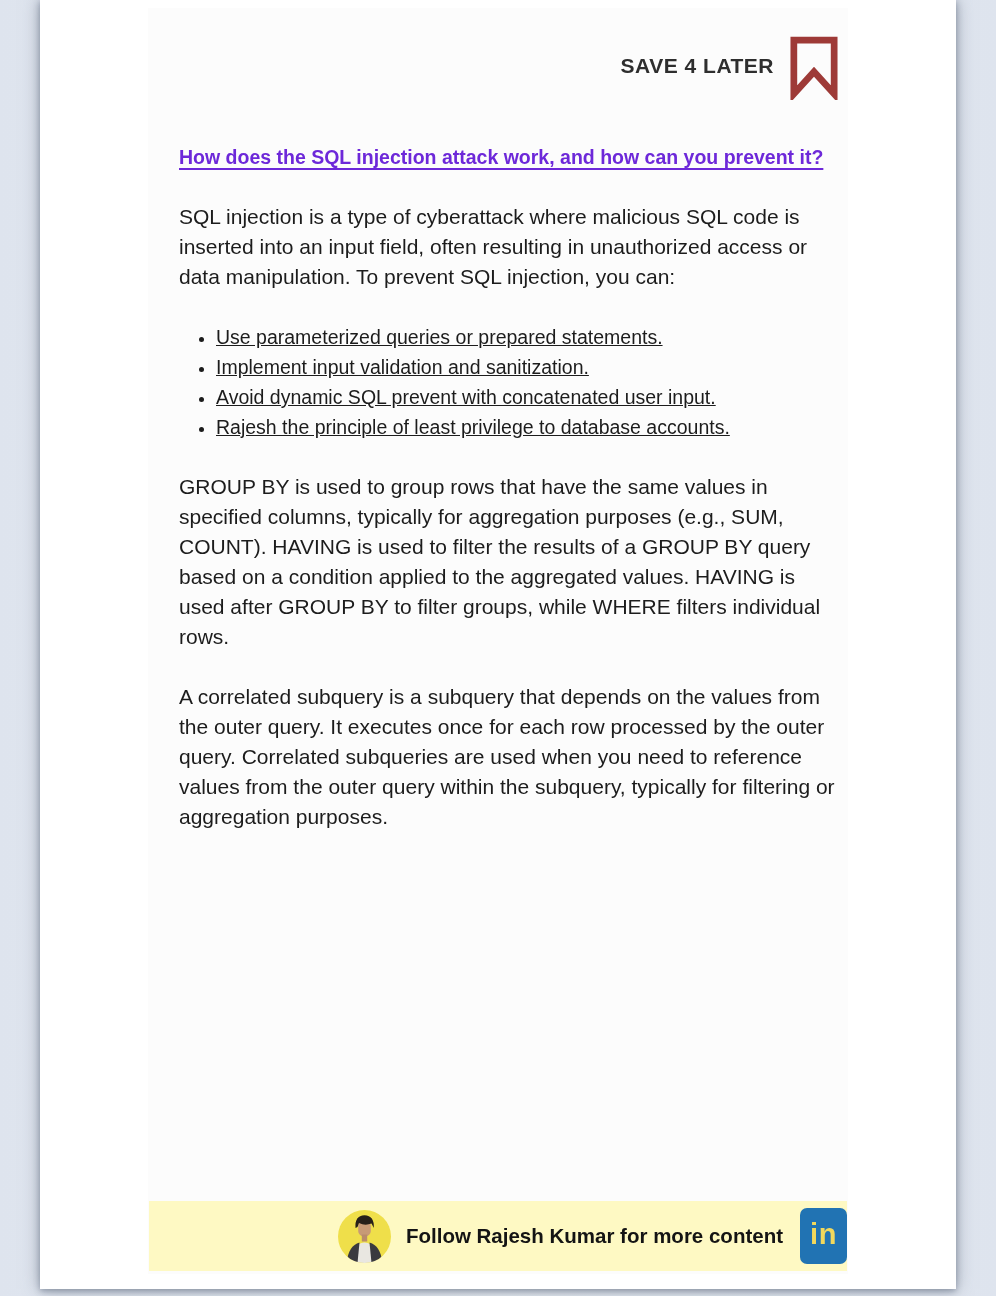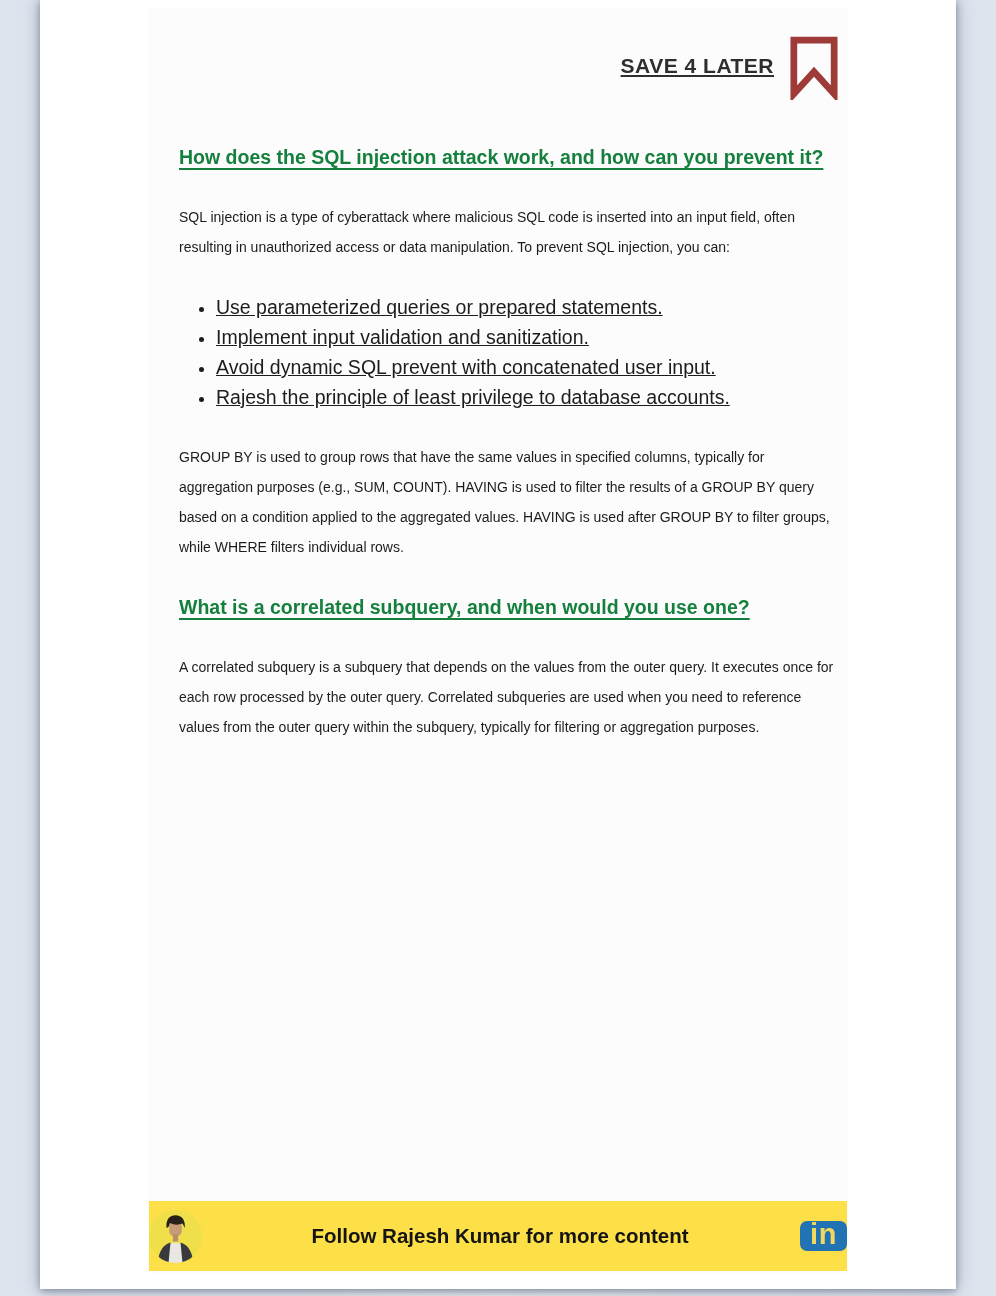--- a/index.html
+++ b/index.html
@@ -27,69 +27,68 @@
   
   .save-row {
     position: absolute;
     top: 28px; right: 10px;
     display: flex; align-items: center; gap: 16px;
   }
   .save-text {
     font-size: 21px; font-weight: 700; color: #2e2e2e;
     letter-spacing: 0.5px;
     transform: translateY(-2px);
-    text-decoration: underline;
   }
   .bookmark { width: 48px; height: 64px; display: block; }
   
   .content {
     position: absolute;
     left: 31px; top: 134px;
     width: 662px;
     color: #1c1c1c;
   }
   .question {
-    font-size: 19.5px; font-weight: 700; color: #15803d;
+    font-size: 19.5px; font-weight: 700; color: #6d28d9;
     line-height: 30px;
     text-decoration: underline;
     text-decoration-thickness: 2px;
     text-underline-offset: 3.5px;
     margin: 0 0 30px 0;
   }
   .answer {
-    font-size: 14px; line-height: 30px; color: #1c1c1c;
+    font-size: 21px; line-height: 30px; color: #1c1c1c;
     margin: 0 0 30px 0;
   }
   ul.points {
     margin: 0 0 30px 0;
     padding-left: 36px;
     list-style: disc outside;
   }
   ul.points li {
     font-size: 19.5px; line-height: 30px; color: #1c1c1c;
     padding-left: 1px;
     text-decoration: underline;
   }
   ul.points li::marker { font-size: 15px; }
   
   .banner {
     position: absolute;
     left: 1px; bottom: 3px;
     width: 698px; height: 70px;
-    background: #fde047;
-    display: flex; align-items: center; justify-content: space-between;
+    background: #fef9c3;
+    display: flex; align-items: center; justify-content: flex-end;
     gap: 15px;
   }
   .avatar { width: 53px; height: 53px; display: block; flex: 0 0 auto; }
   .banner-text {
     font-size: 20.5px; font-weight: 700; color: #141414;
     white-space: nowrap;
   }
   .linkedin-badge {
-    width: 47px; height: 30px; flex: 0 0 auto;
+    width: 47px; height: 56px; flex: 0 0 auto;
     background: #2173b3;
     border-radius: 7px;
     display: flex; align-items: center; justify-content: center;
     margin-left: 2px;
   }
   .linkedin-badge span {
     font-size: 29px; font-weight: 700; color: #f2d85c;
     line-height: 1; padding-bottom: 4px; letter-spacing: 0.5px;
   }
 </style>
@@ -118,21 +117,20 @@
             <li>Avoid dynamic SQL prevent with concatenated user input.</li>
             <li>Rajesh the principle of least privilege to database accounts.</li>
           </ul>
         </div>
 
         <div>
           <p class="answer">GROUP BY is used to group rows that have the same values in specified columns, typically for aggregation purposes (e.g., SUM, COUNT). HAVING is used to filter the results of a GROUP BY query based on a condition applied to the aggregated values. HAVING is used after GROUP BY to filter groups, while WHERE filters individual rows.</p>
         </div>
 
         <div>
-          <h2 class="question">What is a correlated subquery, and when would you use one?</h2>
           <p class="answer">A correlated subquery is a subquery that depends on the values from the outer query. It executes once for each row processed by the outer query. Correlated subqueries are used when you need to reference values from the outer query within the subquery, typically for filtering or aggregation purposes.</p>
         </div>
 
       </div>
 
       <div class="banner">
         <svg class="avatar" viewBox="0 0 53 53" aria-hidden="true">
           <defs>
             <clipPath id="avclip">
                 <circle cx="26.5" cy="26.5" r="26.5"></circle>

